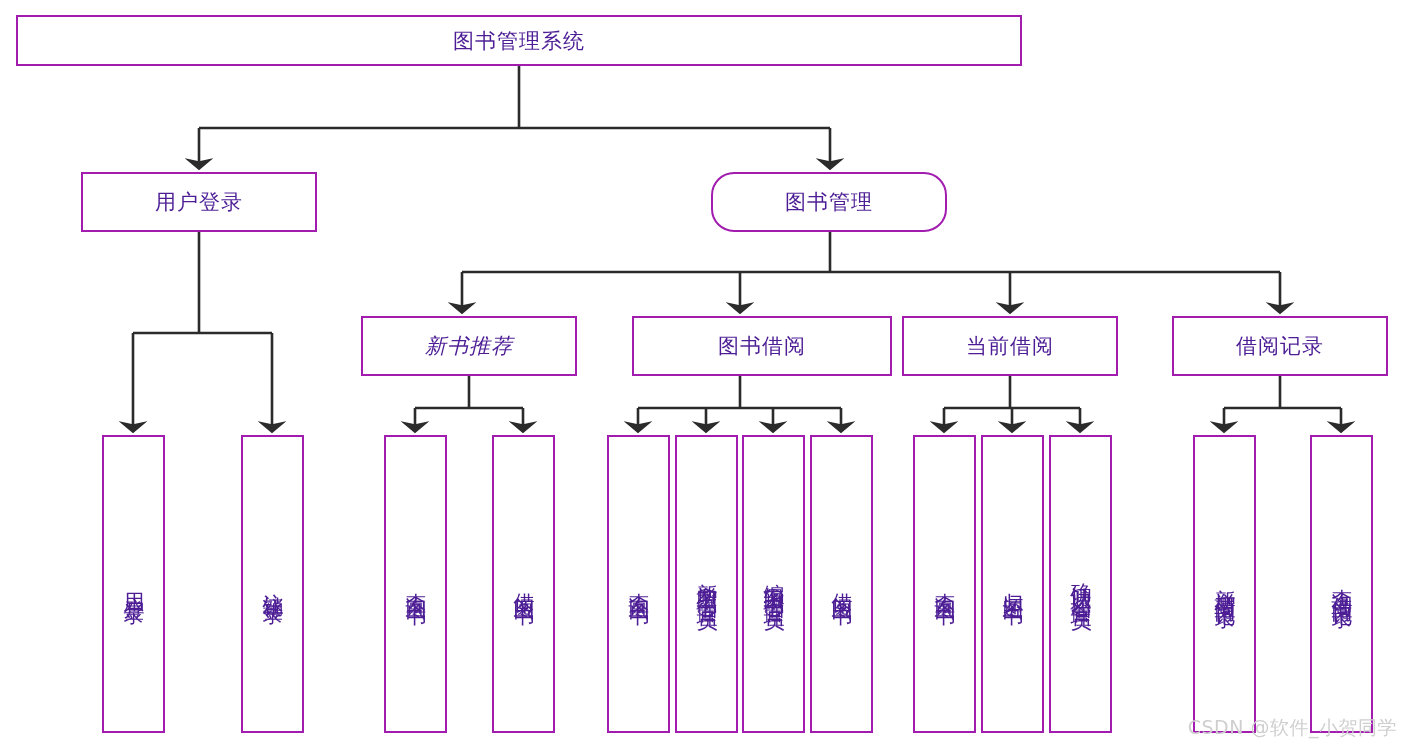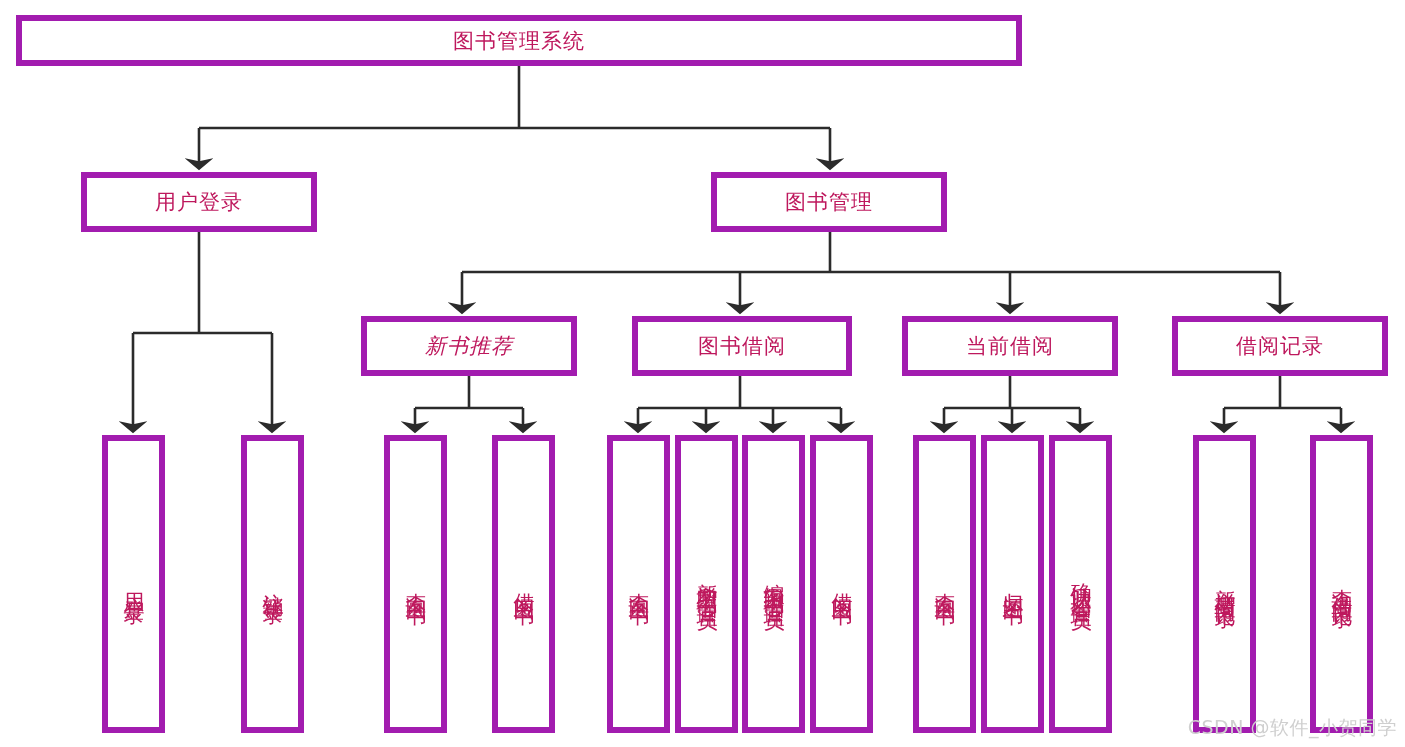--- a/index.html
+++ b/index.html
@@ -19,25 +19,25 @@
     position: absolute;
     left: 0;
     top: 0;
     width: 1405px;
     height: 747px;
   }
   .node {
     position: absolute;
     box-sizing: border-box;
     background: #ffffff;
-    border: 6px solid #a21caf;
+    border: 2px solid #a21caf;
     display: flex;
     align-items: center;
     justify-content: center;
-    color: #be185d;
+    color: #4c1d95;
     z-index: 2;
   }
   .node.h {
     font-size: 21px;
     letter-spacing: 1px;
   }
   .node.v {
     writing-mode: vertical-rl;
     text-orientation: upright;
     font-size: 21px;
@@ -116,28 +116,28 @@
     </g>
   </svg>
 
   <div class="node h" style="left:16px; top:15px; width:1006px; height:51px;">
     <span>图书管理系统</span>
   </div>
 
   <div class="node h" style="left:81px; top:172px; width:236px; height:60px;">
     <span>用户登录</span>
   </div>
-  <div class="node h" style="left:711px; top:172px; width:236px; height:60px;">
+  <div class="node h" style="left:711px; top:172px; width:236px; height:60px;border-radius:23px;">
     <span>图书管理</span>
   </div>
 
   <div class="node h" style="left:361px; top:316px; width:216px; height:60px;font-style:italic;">
     <span>新书推荐</span>
   </div>
-  <div class="node h" style="left:632px; top:316px; width:220px; height:60px;">
+  <div class="node h" style="left:632px; top:316px; width:260px; height:60px;">
     <span>图书借阅</span>
   </div>
   <div class="node h" style="left:902px; top:316px; width:216px; height:60px;font-family:Liberation Mono, monospace;">
     <span>当前借阅</span>
   </div>
   <div class="node h" style="left:1172px; top:316px; width:216px; height:60px;text-align:center;">
     <span>借阅记录</span>
   </div>
 
   <div class="node v" style="left:102px; top:435px; width:63px; height:298px;">

